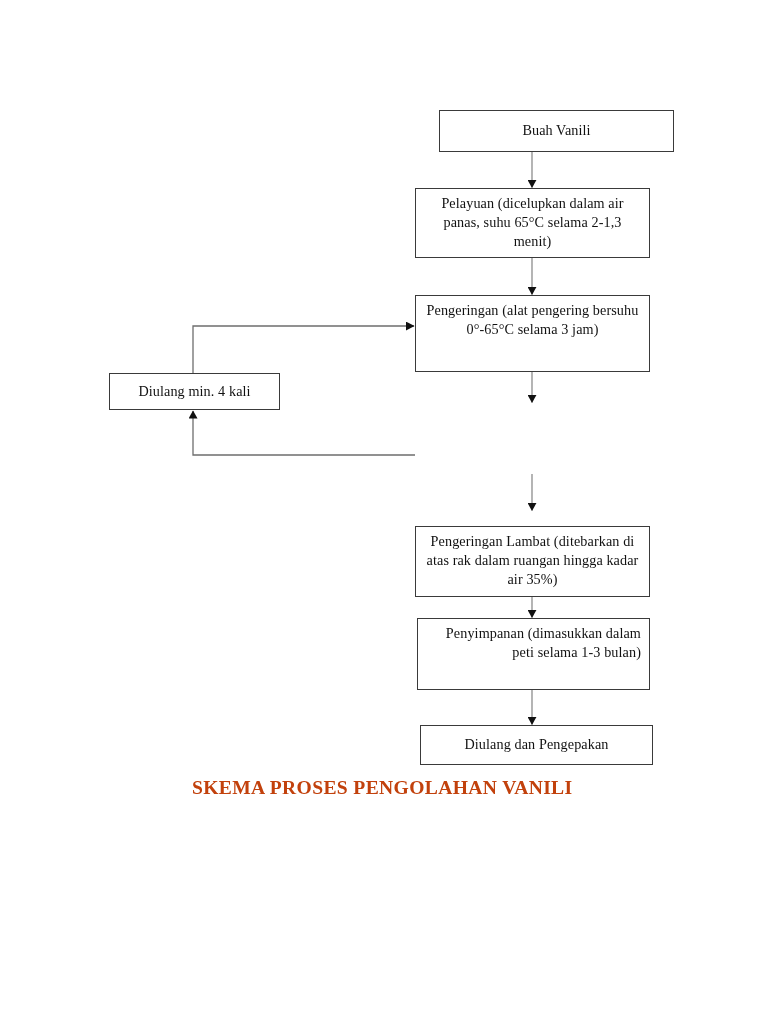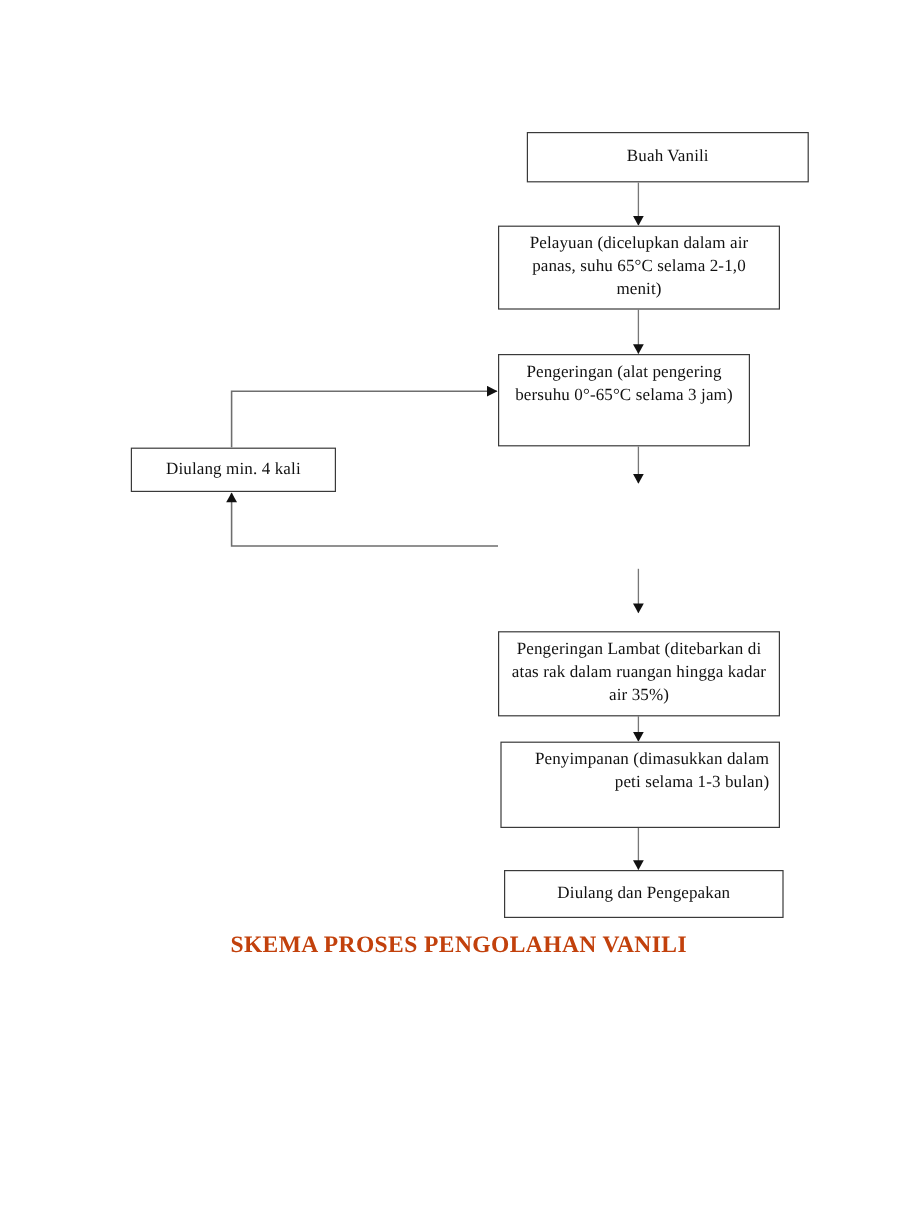--- a/index.html
+++ b/index.html
@@ -100,24 +100,24 @@
     <polyline points="415,455 193,455 193,411" fill="none" stroke="#6e6e6e" stroke-width="1.3" marker-end="url(#arrow-up)"></polyline>
 
     <polyline points="193,373 193,326 414,326" fill="none" stroke="#6e6e6e" stroke-width="1.3" marker-end="url(#arrow-right)"></polyline>
   </svg>
 
   <div class="node center-v" style="left:415px; top:110px; width:235px; height:42px;margin-left:24px;">
     <span class="node-text">Buah Vanili</span>
   </div>
 
   <div class="node top-v" style="left:415px; top:188px; width:235px; height:70px;">
-    <span class="node-text">Pelayuan (dicelupkan dalam air panas, suhu 65°C selama 2-1,0 menit)</span>
+    <span class="node-text">Pelayuan (dicelupkan dalam air panas, suhu 65°C selama 2-1,3 menit)</span>
   </div>
 
-  <div class="node top-v" style="left:415px; top:295px; width:210px; height:77px;">
+  <div class="node top-v" style="left:415px; top:295px; width:235px; height:77px;">
     <span class="node-text">Pengeringan (alat pengering bersuhu 0°-65°C selama 3 jam)</span>
   </div>
 
   <div class="node center-v" style="left:109px; top:373px; width:171px; height:37px;">
     <span class="node-text">Diulang min. 4 kali</span>
   </div>
 
 
   <div class="node top-v" style="left:415px; top:526px; width:235px; height:71px;">
     <span class="node-text">Pengeringan Lambat (ditebarkan di atas rak dalam ruangan hingga kadar air 35%)</span>

